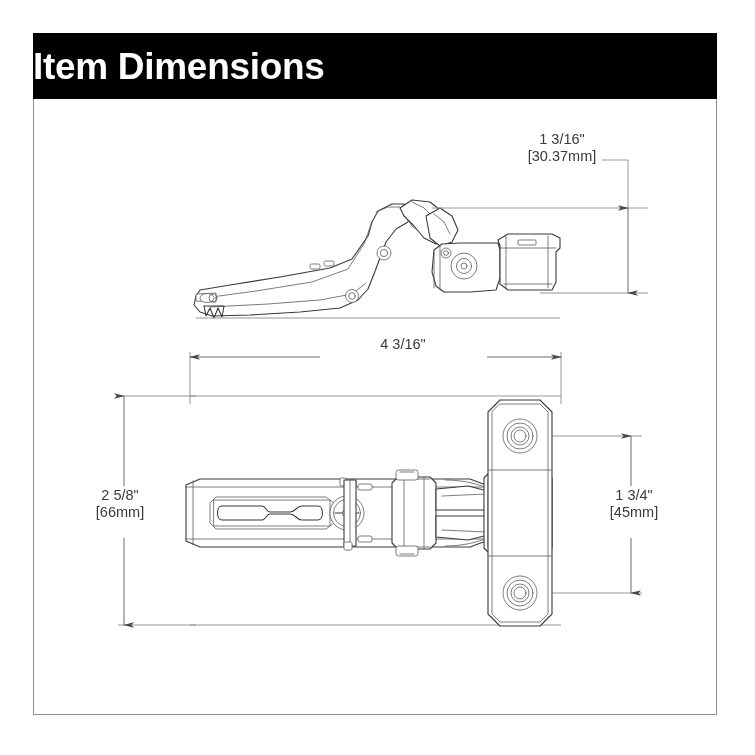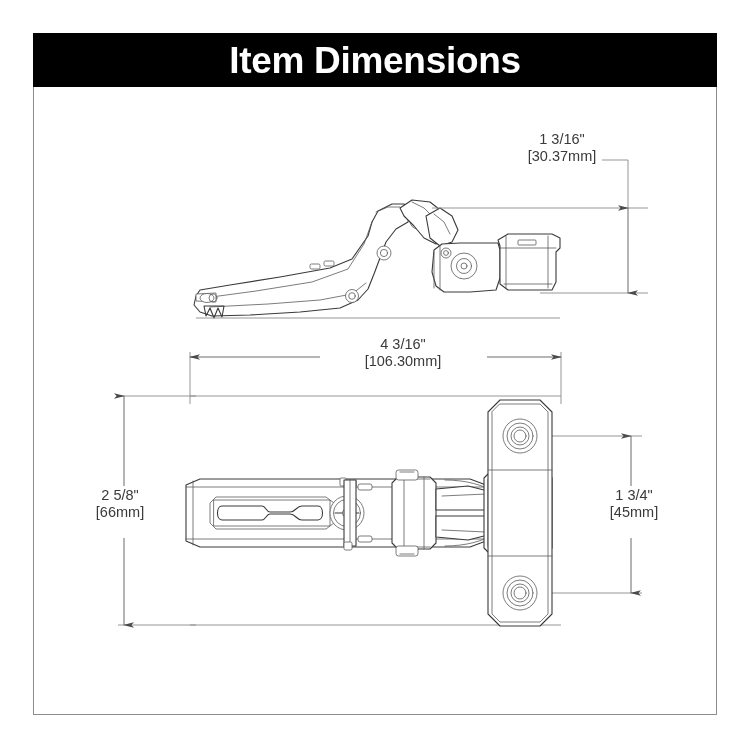--- a/index.html
+++ b/index.html
@@ -4,23 +4,23 @@
 <style>
   html,body{margin:0;padding:0;background:#ffffff;}
   body{width:755px;height:755px;font-family:"Liberation Sans",sans-serif;overflow:hidden;}
   .page{position:relative;width:755px;height:755px;background:#fff;}
 
   
   .frame{position:absolute;left:33px;top:33px;width:684px;height:682px;
          border:1px solid #8d8d8d;box-sizing:border-box;background:#fff;}
 
   
-  .banner{position:absolute;left:33px;top:33px;width:684px;height:54px;
+  .banner{position:absolute;left:33px;top:33px;width:684px;height:66px;
           background:#000;box-sizing:border-box;display:flex;align-items:center;
-          justify-content:center;overflow:hidden;}
+          overflow:hidden;}
   .banner-title{color:#fff;font-size:37px;font-weight:bold;letter-spacing:-0.3px;
                 line-height:1;font-family:"Liberation Sans",sans-serif;}
 
   
   .canvas{position:absolute;left:0;top:0;width:755px;height:755px;}
   .canvas svg{display:block;}
 
   
   .dimlabel{position:absolute;text-align:center;color:#3a3a3a;
             font-family:"Liberation Sans",sans-serif;font-size:14.5px;
@@ -232,21 +232,20 @@
   </svg>
   </div>
 
   <div class="dimlabel" id="dim-thickness">
     <span class="l1">1 3/16"</span>
     <span class="l2">[30.37mm]</span>
   </div>
 
   <div class="dimlabel" id="dim-width">
     <span class="l1">4 3/16"</span>
-    <span class="l2">[106.30mm]</span>
   </div>
 
   <div class="dimlabel" id="dim-height">
     <span class="l1">2 5/8"</span>
     <span class="l2">[66mm]</span>
   </div>
 
   <div class="dimlabel" id="dim-holespacing">
     <span class="l1">1 3/4"</span>
     <span class="l2">[45mm]</span>

